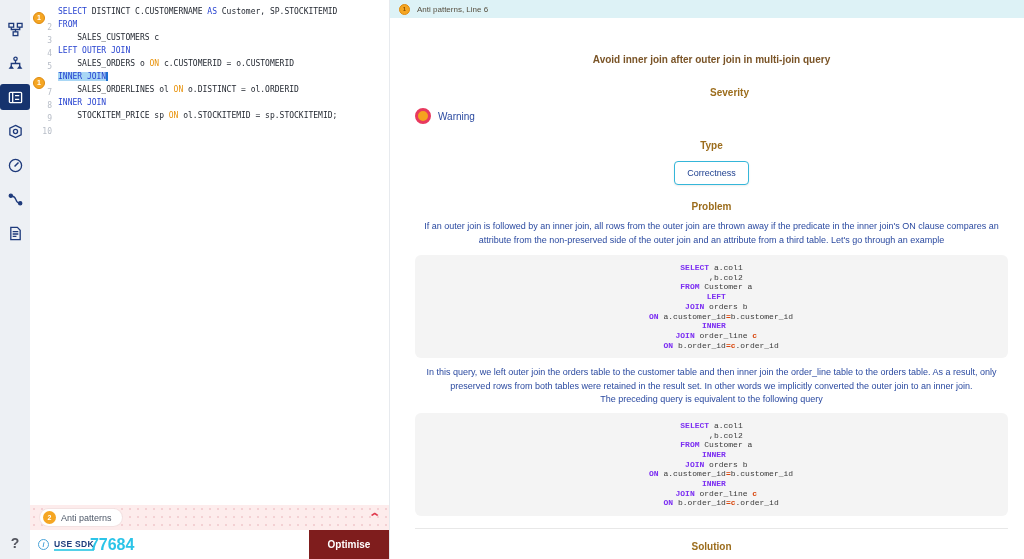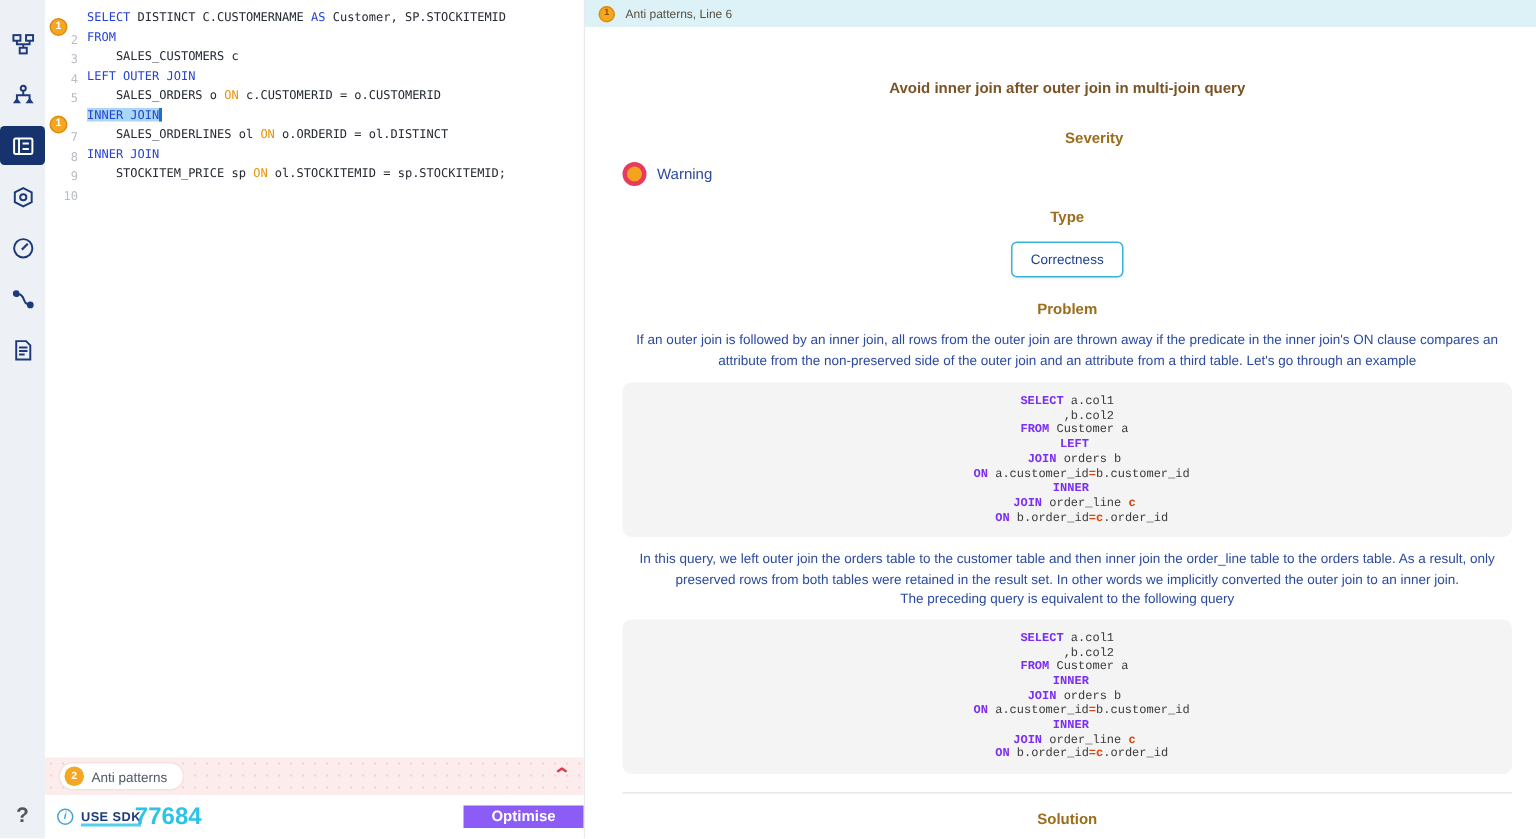--- a/index.html
+++ b/index.html
@@ -45,21 +45,21 @@
                 line-height:1; transform:scaleX(1.4); }
 
   
   .ed-footer { height:29px; background:#fff; display:flex; align-items:center; padding-left:8px; }
   .info-icon { width:11px; height:11px; border:1px solid #4aa3d8; border-radius:50%; color:#4aa3d8;
                font-size:7px; display:flex; align-items:center; justify-content:center;
                font-style:italic; font-weight:bold; margin-right:5px; }
   .sdk-link { color:#1d3c7c; font-weight:bold; font-size:8.5px; letter-spacing:.3px;
               border-bottom:2px solid #53d0e8; cursor:pointer; }
   .query-id { color:#2bc4e8; font-size:16px; margin-left:-4px;font-weight:bold; }
-  .optimise-btn { margin-left:auto; width:80px; height:15px; background:#8b5cf6; color:#fff;
+  .optimise-btn { margin-left:auto; width:80px; height:29px; background:#7f1d1d; color:#fff;
                   font-weight:bold; font-size:10px; border:none; cursor:pointer;
                   font-family:"Liberation Sans",sans-serif; }
 
   
   .detail { flex:1; border-left:1px solid #e7eaee; display:flex; flex-direction:column; overflow:hidden;text-align:center; }
   .detail-header { height:18px; background:#ddf2f6; display:flex; align-items:center;
                    padding-left:9px; gap:7px; flex:0 0 18px; }
   .dh-badge { width:11px; height:11px; border-radius:50%; background:#f5a623; border:1px solid #de8a0e;
               color:#8a5200; font-size:6px; font-weight:bold; display:flex; align-items:center; justify-content:center; }
   .dh-label { font-size:8px; color:#564e3f; }
@@ -195,21 +195,21 @@
         <div class="gutter">
           <span class="lbadge">1</span>
         </div>
         <div class="codeln hl"><span class="tk-kw">INNER JOIN</span></div>
       </div>
 
       <div class="ed-row">
         <div class="gutter">
           <span class="lnum">7</span>
         </div>
-        <div class="codeln"><span class="tk-pl">    SALES_ORDERLINES ol </span><span class="tk-op">ON</span><span class="tk-pl"> o.ORDERID = ol.DISTINCT</span></div>
+        <div class="codeln"><span class="tk-pl">    SALES_ORDERLINES ol </span><span class="tk-op">ON</span><span class="tk-pl"> o.DISTINCT = ol.ORDERID</span></div>
       </div>
 
       <div class="ed-row">
         <div class="gutter">
           <span class="lnum">8</span>
         </div>
         <div class="codeln"><span class="tk-kw">INNER JOIN</span></div>
       </div>
 
       <div class="ed-row">

